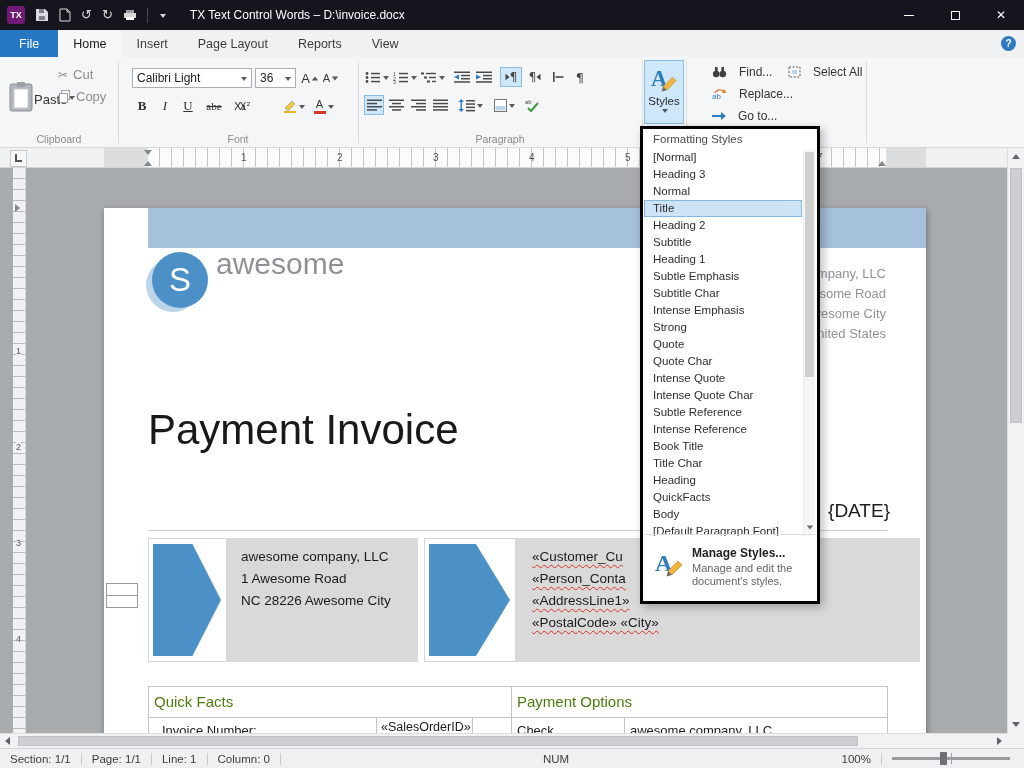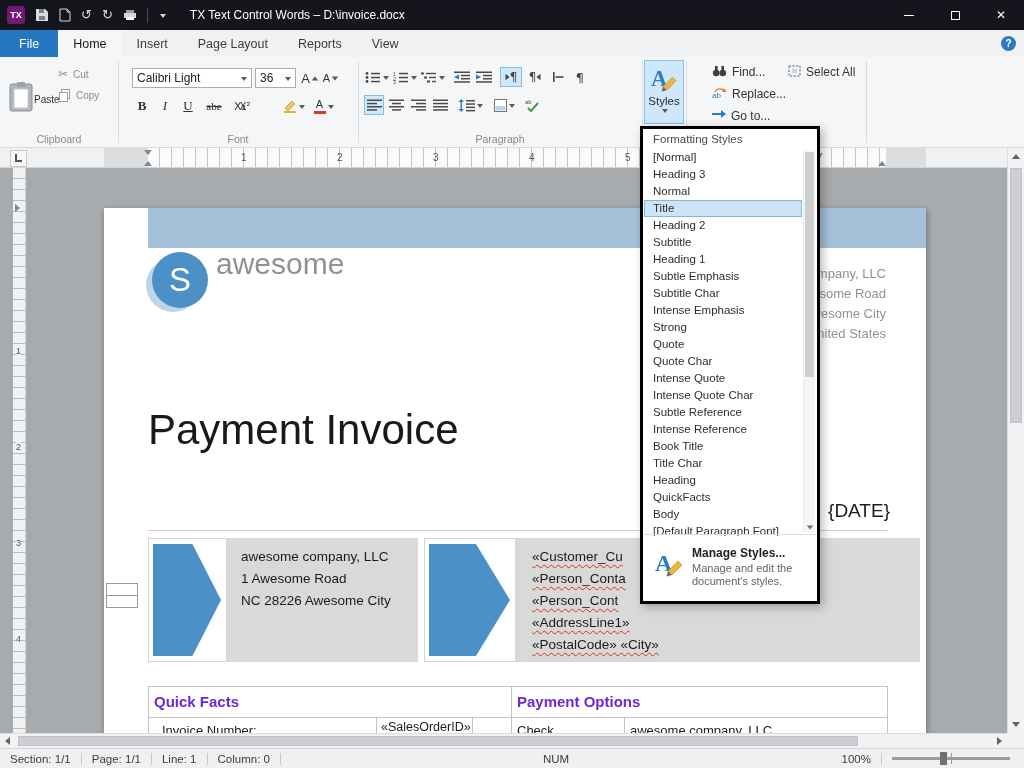--- a/index.html
+++ b/index.html
@@ -32,23 +32,23 @@
   
   #ribbon { position:absolute; top:57px; left:0; width:1024px; height:91px; background:#f5f6f7; border-bottom:1px solid #d8d9db; z-index:18; }
   .group { position:absolute; top:0; height:90px; }
   .gsep { position:absolute; top:4px; bottom:4px; width:1px; background:#dcdddf; }
   .glabel { position:absolute; bottom:2px; width:100%; text-align:center; font-size:10.5px; color:#8a8a8a; }
   .combo { position:absolute; background:#fff; border:1px solid #abadb3; height:20px; font-size:12px; display:flex; align-items:center; padding:0 4px; color:#222; }
   .combo .cd { margin-left:auto; }
   .sb { position:absolute; width:20px; height:20px; display:flex; align-items:center; justify-content:center; }
   .sb.sel, .bigbtn.sel { background:#cfe7fa; border:1px solid #8abce2; }
   .serifb { font-family:"Liberation Serif",serif; font-size:13px; color:#333; }
-  .lbl12 { font-size:10px; color:#333; }
+  .lbl12 { font-size:13px; color:#333; }
   .muted { color:#8c8c8c; }
-  .ed-item { position:absolute; display:flex; gap:5px; font-size:12px; color:#333; }
+  .ed-item { position:absolute; display:flex; align-items:center; gap:12px; font-size:12px; color:#333; }
 
   #styles-btn { position:absolute; left:2px; top:3px; width:40px; height:64px; display:flex; flex-direction:column; align-items:center; padding-top:4px; }
   #styles-btn .slbl { font-size:11.5px; color:#2b2b2b; margin-top:2px; }
 
   
   #viewport { position:absolute; top:148px; left:0; width:1007px; height:585px; background:#a8abad; overflow:hidden; }
   #hruler { position:absolute; top:0; left:0; right:0; height:20px; background:#f0f1f2; border-bottom:1px solid #d4d5d6; }
   .hr-seg { position:absolute; top:0; bottom:0; }
   .hr-num { position:absolute; top:4px; font-size:10px; color:#555; }
   #tabsel { position:absolute; top:2px; left:10px; width:17px; height:17px; background:#f8f8f8; border:1px solid #c8c9ca; }
@@ -72,21 +72,21 @@
   #topline { position:absolute; left:44px; right:38px; top:322px; border-top:1px solid #cfcfcf; }
   .acell { position:absolute; top:330px; height:124px; background:#fff; border:1px solid #d6d6d6; }
   .arrow { position:absolute; left:4px; right:5px; top:5px; bottom:5px; background:#4c90c8;
            clip-path:polygon(0 0,58% 0,100% 50%,58% 100%,0 100%); }
   .gcell { position:absolute; top:330px; height:124px; background:#d9d9d9; padding:8px 0 0 14px; font-size:13.5px; color:#1b1b1b; line-height:22px; }
   .sq { text-decoration:underline wavy #d93025; text-decoration-thickness:1px; text-underline-offset:3px; }
   .handle { position:absolute; left:2px; width:32px; height:13px; background:#fff; border:1px solid #9a9b9c; }
   #qf-table { position:absolute; left:44px; top:478px; width:740px; height:80px; border:1px solid #c4c4c4; font-size:13px; color:#1b1b1b; }
   #qf-col-div { position:absolute; left:362px; top:0; bottom:0; border-left:1px solid #c4c4c4; }
   #qf-hline { position:absolute; left:0; right:0; top:30px; border-top:1px solid #c4c4c4; }
-  .qf-h { position:absolute; top:6px; font-size:15px; font-weight:bold; color:#6d28d9; }
+  .qf-h { position:absolute; top:6px; font-size:15px; font-weight:normal; color:#4d7c0f; }
   #qf-valbox { position:absolute; left:227px; top:30px; width:97px; bottom:-1px; border-left:1px solid #c4c4c4; border-right:1px solid #c4c4c4; padding:3px 0 0 4px; font-size:12.5px; }
   #po-vline { position:absolute; left:475px; top:30px; bottom:0; border-left:1px solid #c4c4c4; }
 
   
   #vscroll { position:absolute; left:1007px; top:148px; width:17px; height:585px; background:#f1f2f3; border-left:1px solid #ddd; z-index:15; }
   #vthumb { position:absolute; left:2px; top:20px; width:12px; height:255px; background:#ccced1; border:1px solid #bfc1c4; }
   #hscroll { position:absolute; left:0; top:733px; width:1007px; height:15px; background:#f1f2f3; border-top:1px solid #ddd; z-index:15; }
   #hthumb { position:absolute; left:18px; top:2px; width:840px; height:10px; background:#ccced1; border:1px solid #bfc1c4; }
   #sb-corner { position:absolute; left:1007px; top:733px; width:17px; height:15px; background:#f1f2f3; }
   .sc-arrow { position:absolute; }
@@ -510,21 +510,20 @@
       <div>awesome company, LLC</div>
       <div>1 Awesome Road</div>
       <div>NC 28226 Awesome City</div>
     </div>
     <div class="acell" style="left:320px; width:92px;">
         <div class="arrow"></div>
       </div>
     <div class="gcell" style="left:412px; width:404px; padding-left:16px;">
       <div class="sq">«Customer_Cu</div>
       <div class="sq">«Person_Conta</div>
-      <div class="sq">«Person_Cont</div>
       <div class="sq">«AddressLine1»</div>
       <div class="sq">«PostalCode» «City»</div>
     </div>
     <div class="handle" style="top:375px;"></div>
     <div class="handle" style="top:387px;"></div>
 
     <div id="qf-table">
       <div id="qf-col-div"></div>
       <div id="qf-hline"></div>
       <div class="qf-h" style="left:5px;">Quick Facts</div>

